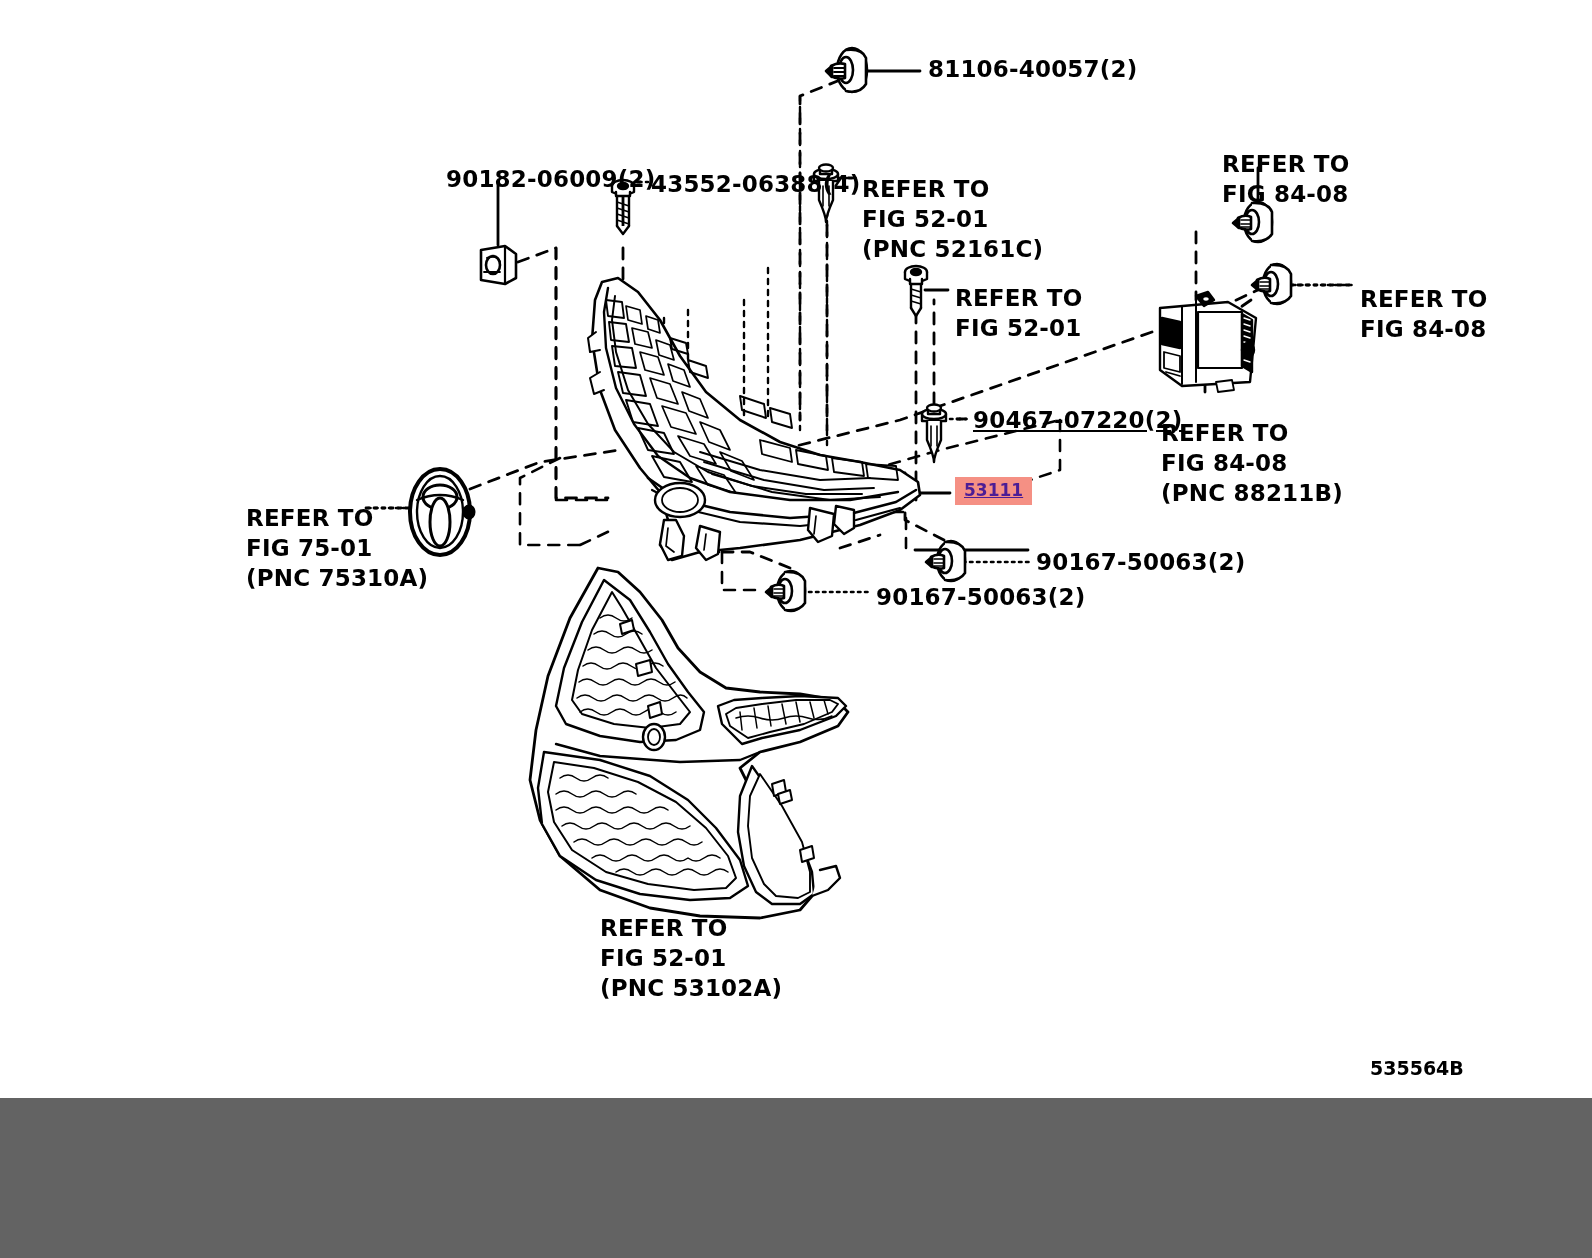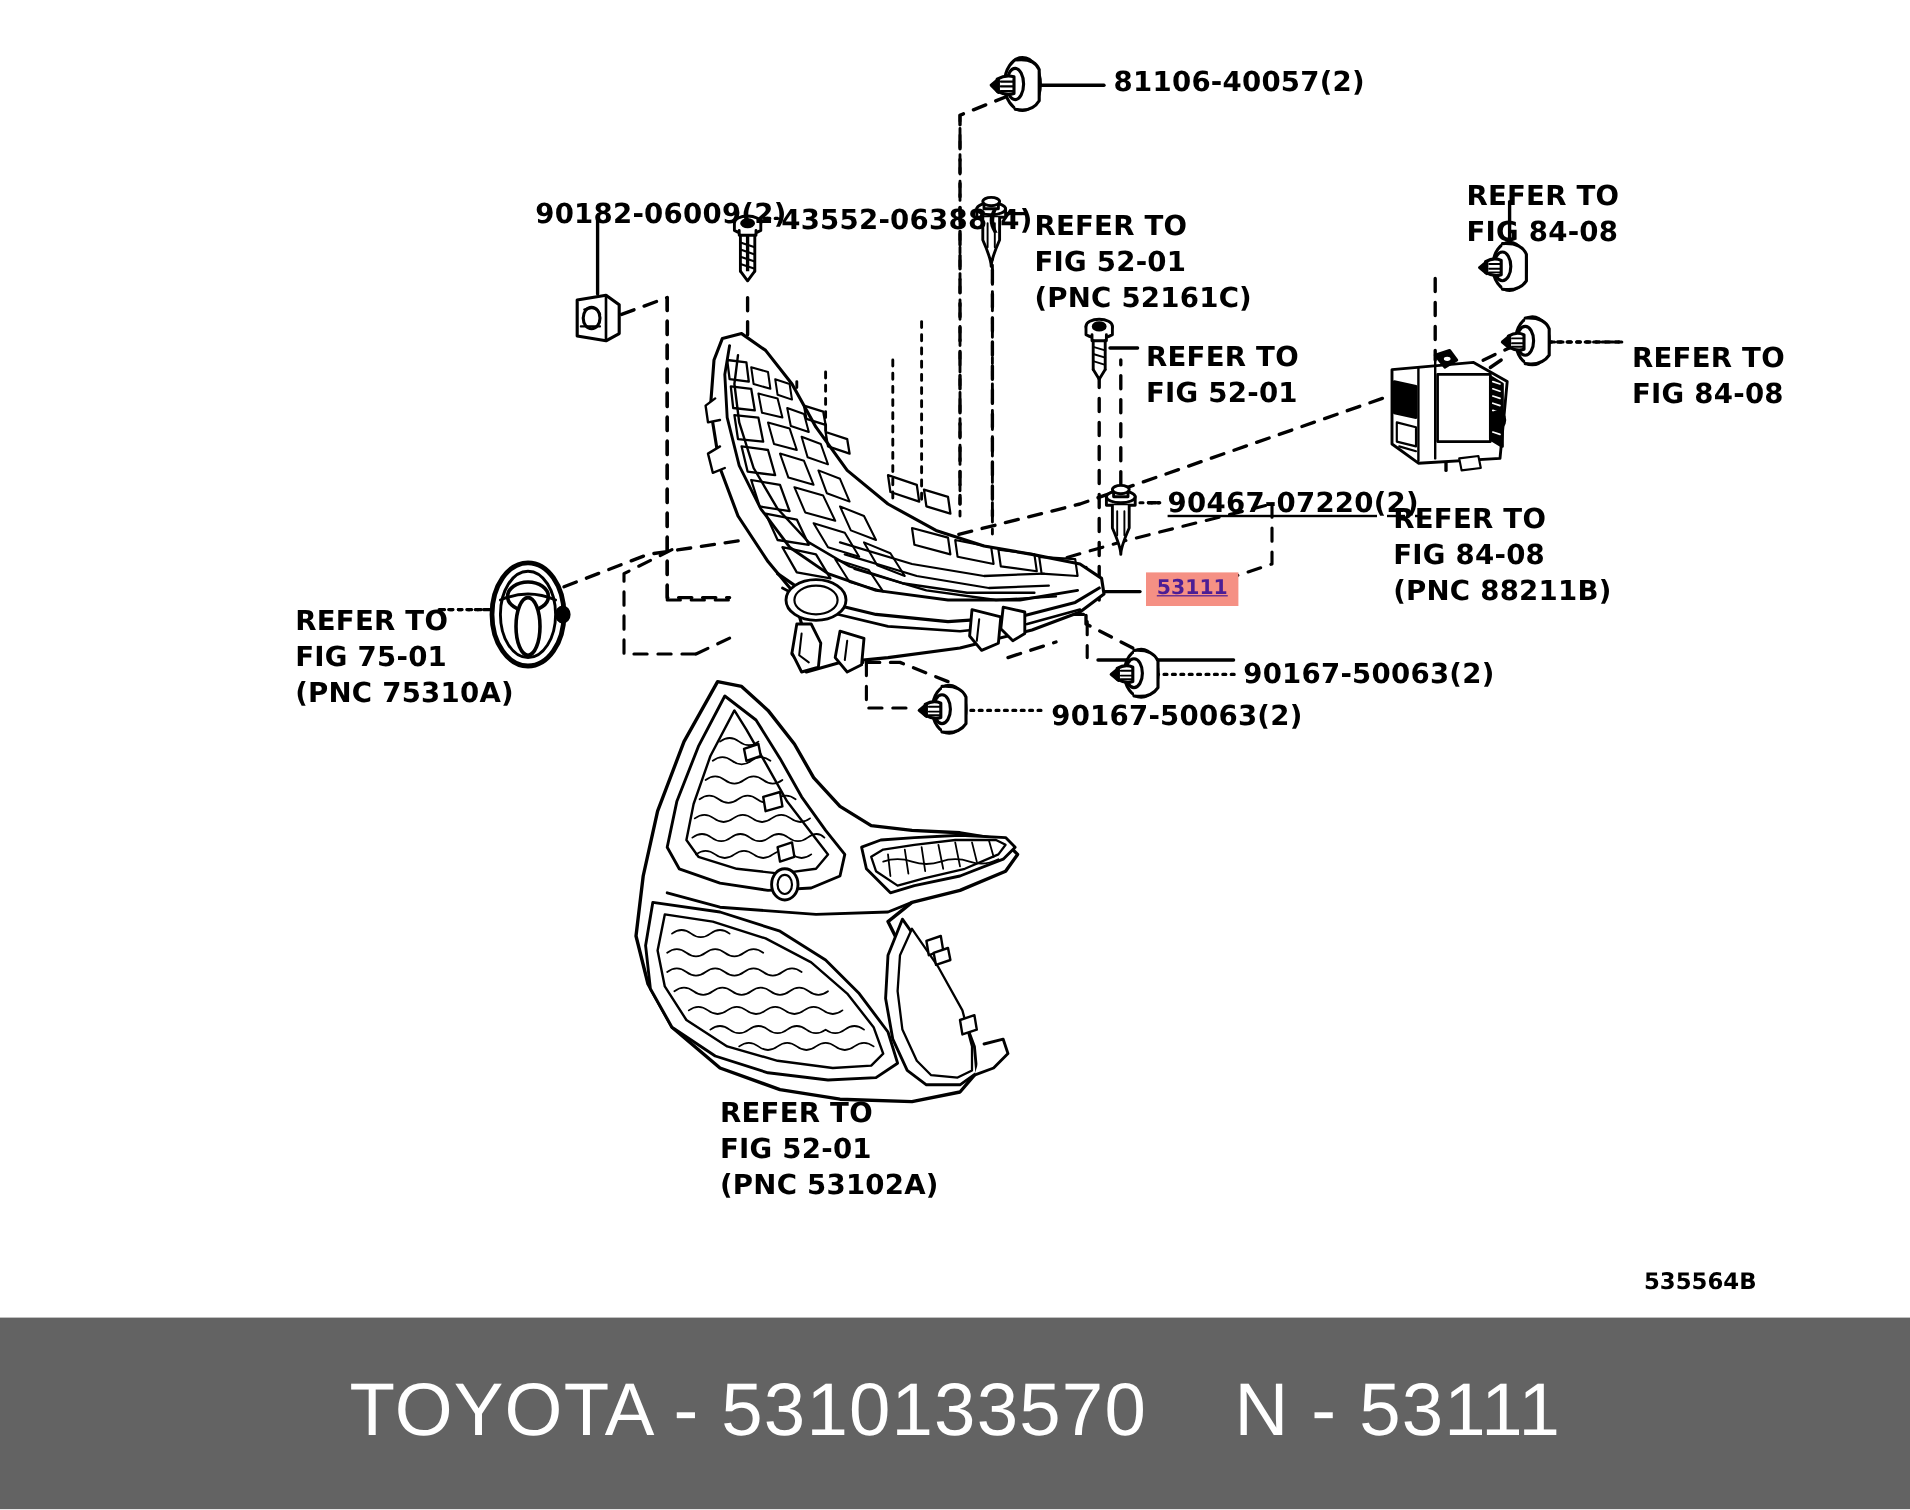--- a/index.html
+++ b/index.html
@@ -459,15 +459,14 @@
 
   <div class="lbl multi" style="left:600px; top:891px;">REFER TO
 FIG 52-01
 (PNC 53102A)</div>
 
   <div class="highlight-label" style="left:955px; top:477px;">53111</div>
 
   <div class="fig-code lbl-right" style="left:1370px; top:1057px; width:200px;">535564B</div>
 
   <div id="footer-bar"></div>
-  <div id="footer-text">TOYOTA - 5310133570    N - 53111</div>
 
 </div>
 
 </body></html>

